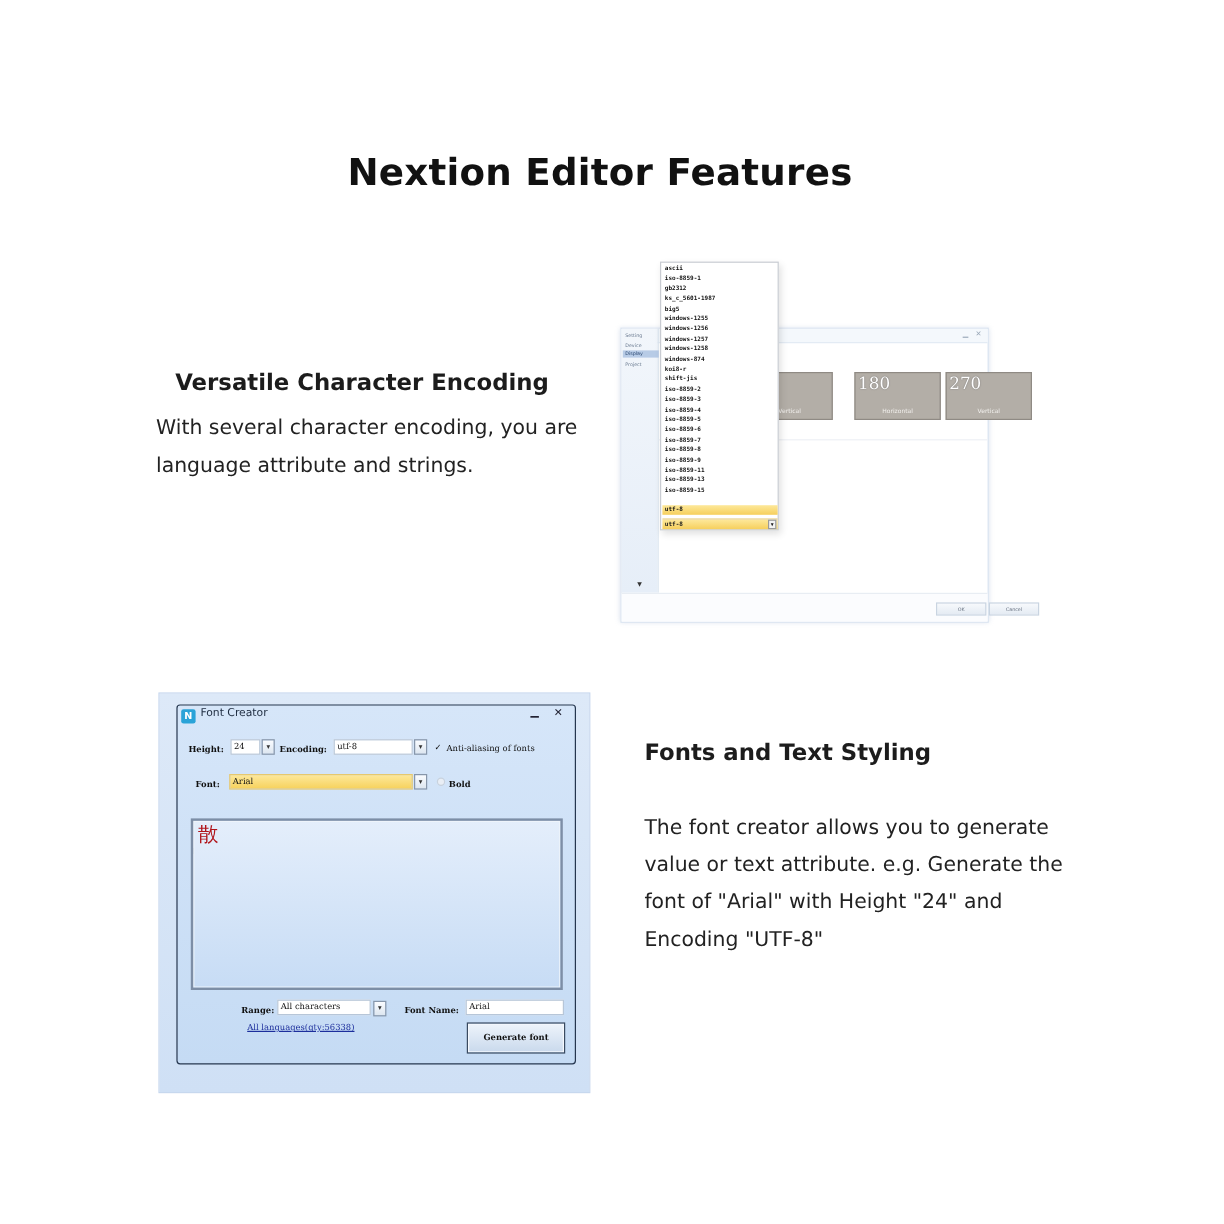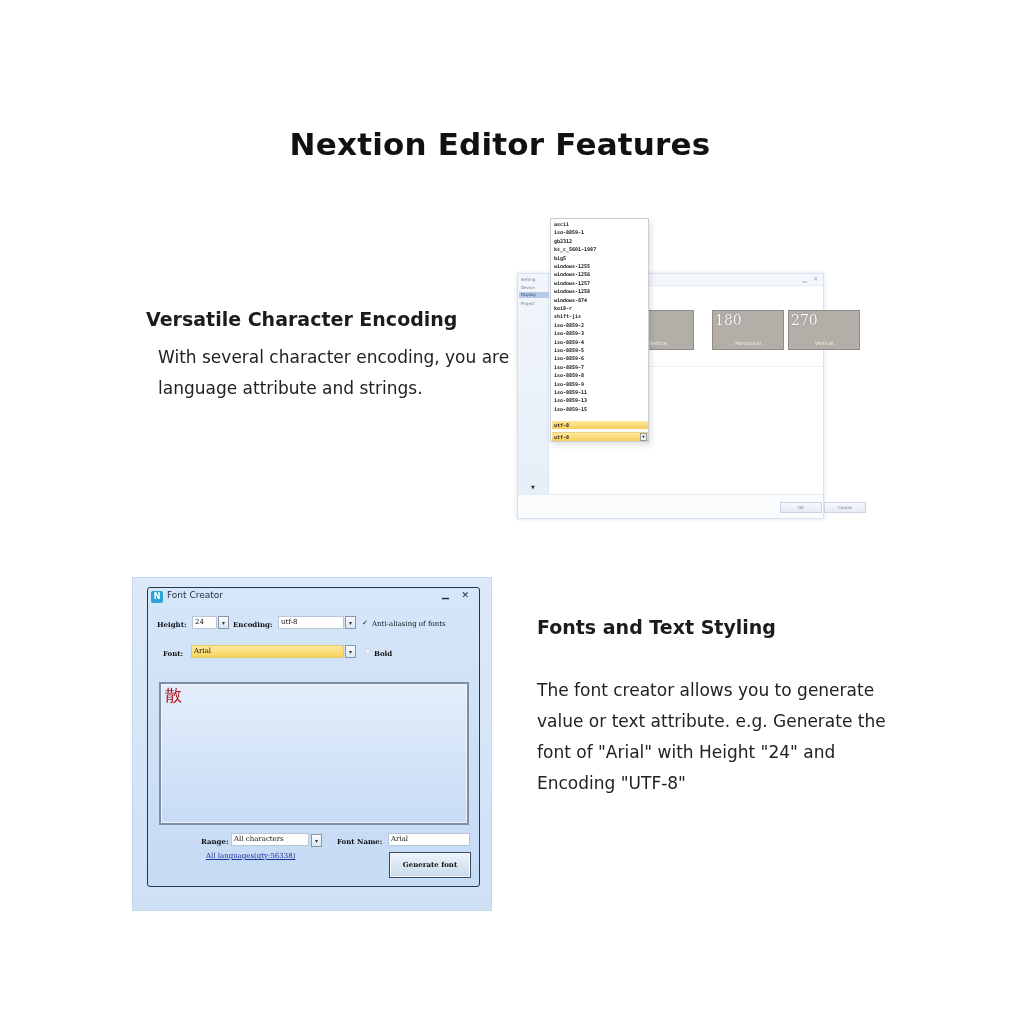--- a/index.html
+++ b/index.html
@@ -89,21 +89,21 @@
     background: linear-gradient(#eef4fb, #c9d9ec); border: 1px solid #3a4a60; box-shadow: inset 0 0 0 1px #f4f8fd;
     font-family: "DejaVu Serif", serif; font-size: 7px; font-weight: bold; text-align: center; line-height: 24px; color: #111;
   }
 </style>
 </head>
 <body>
 
 <div class="page-title">Nextion Editor Features</div>
 
 <div class="feature-heading" style="left:146px; top:308px;">Versatile Character Encoding</div>
-<div class="feature-text" style="left:130px; top:342px;margin-left:28px;">
+<div class="feature-text" style="left:130px; top:342px;">
   <span>With several character encoding, you are</span>
   <span>language attribute and strings.</span>
 </div>
 
 <div class="settings-win">
   <div class="settings-titlebar">
     <span class="settings-win-ctrl" style="right:16px;">▁</span>
     <span class="settings-win-ctrl" style="right:5px;">✕</span>
   </div>
   <div class="settings-sidebar">

